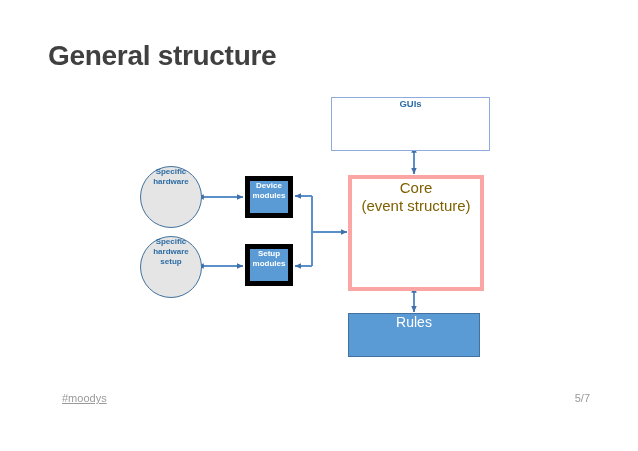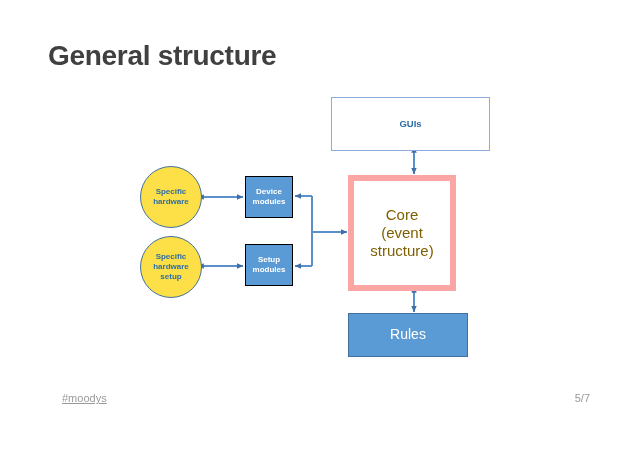--- a/index.html
+++ b/index.html
@@ -60,21 +60,21 @@
     top: 0;
     width: 638px;
     height: 451px;
     pointer-events: none;
   }
 
   .node {
     position: absolute;
     box-sizing: border-box;
     display: flex;
-    align-items: center;
+    align-items: flex-start;
     justify-content: center;
     text-align: center;
     line-height: 1.22;
   }
 
   
   #node-guis {
     left: 331px;
     top: 97px;
     width: 159px;
@@ -83,60 +83,60 @@
     background: #ffffff;
     color: #2e6da4;
     font-size: 9.5px;
     font-weight: bold;
   }
 
   
   #node-core {
     left: 348px;
     top: 175px;
-    width: 108px;
+    width: 136px;
     height: 116px;
-    border: 6px solid #fca5a5;
+    border: 4px solid #fca5a5;
     background: #ffffff;
     color: #7f6000;
     font-size: 15px;
   }
 
   
   #node-rules {
     left: 348px;
     top: 313px;
-    width: 120px;
+    width: 132px;
     height: 44px;
     background: #5b9bd5;
     border: 1px solid #41719c;
     color: #ffffff;
     font-size: 14px;
   }
 
   
   .module-box {
     width: 48px;
     height: 42px;
     background: #5b9bd5;
-    border: 1px solid #000000;
+    border: 5px solid #000000;
     color: #ffffff;
     font-size: 8px;
     font-weight: bold;
   }
   #node-device-modules { left: 245px; top: 176px; }
   #node-setup-modules  { left: 245px; top: 244px; }
 
   
   .circle-node {
     width: 62px;
     height: 62px;
     border-radius: 50%;
     border: 1px solid #41719c;
-    background: #fde047;
+    background: #e5e5e5;
     color: #2e6da4;
     font-size: 8px;
     font-weight: bold;
   }
   #node-specific-hardware { left: 140px; top: 166px; }
   #node-generic-hardware  { left: 140px; top: 236px; }
 
   .node-text { display: block; }
 </style>
 </head>

